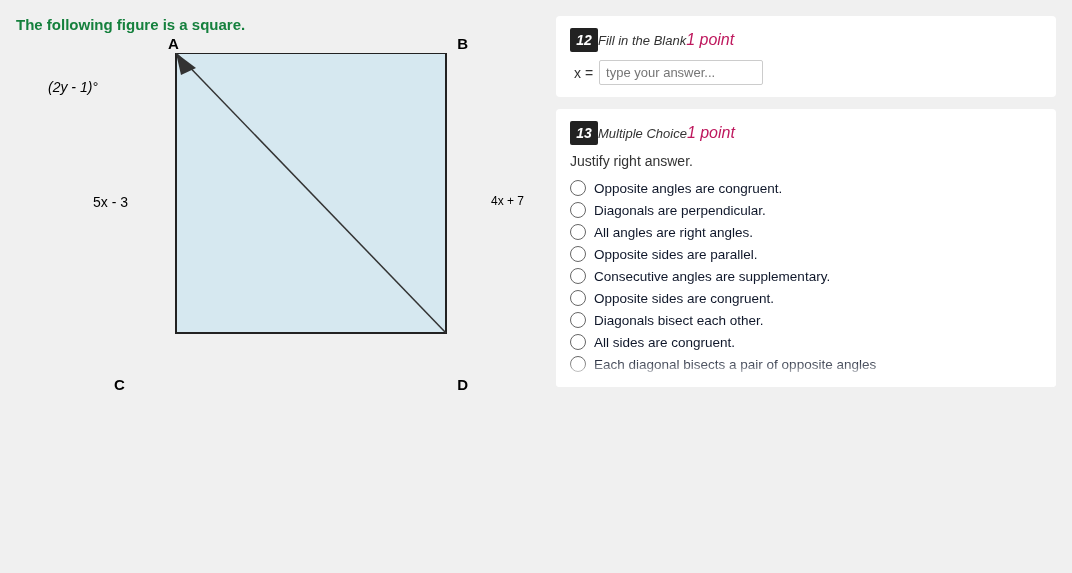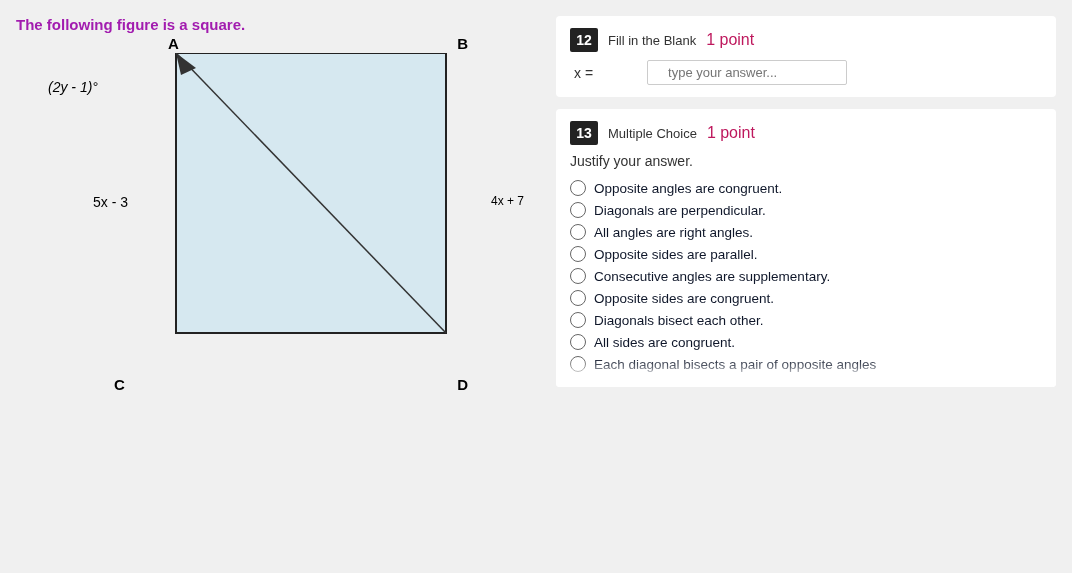--- a/index.html
+++ b/index.html
@@ -26,21 +26,21 @@
     .left-panel {
       flex: 0 0 520px;
       display: flex;
       flex-direction: column;
     }
 
     .figure-title {
       font-size: 15px;
       font-weight: bold;
       margin-bottom: 10px;
-      color: #a21caf;
+      color: #15803d;
     }
 
     .label-a {
       position: absolute;
       top: -20px;
       left: 60px;
       font-size: 15px;
       font-weight: bold;
     }
 
@@ -78,22 +78,22 @@
 
     .question-block {
       background: white;
       border-radius: 4px;
       padding: 12px 14px;
     }
 
     .question-header {
       display: flex;
       align-items: center;
-      gap: 10px;
       margin-bottom: 8px;
+      font-style: italic;
     }
 
     .question-number {
       background: #222;
       color: white;
       font-size: 14px;
       font-weight: bold;
       width: 28px;
       height: 24px;
       display: flex;
@@ -120,26 +120,25 @@
     }
 
     .x-label {
       font-size: 14px;
       color: #333;
     }
 
     .fill-blank-input {
       border: 1px solid #ccc;
       border-radius: 2px;
-      padding: 4px 20px;
+      padding: 4px 6px;
       font-size: 13px;
       color: #999;
-      width: 200px;
+      width: 164px;
       outline: none;
-      margin-left: 48px;
     }
 
     .justify-label {
       font-size: 14px;
       color: #333;
       margin-bottom: 8px;
     }
 
     .mc-option {
       display: flex;
@@ -221,21 +220,21 @@
         <input class="fill-blank-input" type="text" placeholder="type your answer..." style="">
       </div>
     </div>
 
     <div class="question-block fade-bottom" style="position:relative; overflow:hidden; max-height:370px;">
       <div class="question-header">
         <div class="question-number">13</div>
         <span class="question-type">Multiple Choice</span>
         <span class="question-points">1 point</span>
       </div>
-      <div class="justify-label">Justify your answer.</div>
+      <div class="justify-label">Justify right answer.</div>
 
       <div id="mc-options">
 
       <div class="mc-option">
             <div class="mc-radio"></div>
             <span class="mc-text">Opposite angles are congruent.</span>
           </div>
           <div class="mc-option">
             <div class="mc-radio"></div>
             <span class="mc-text">Diagonals are perpendicular.</span>

